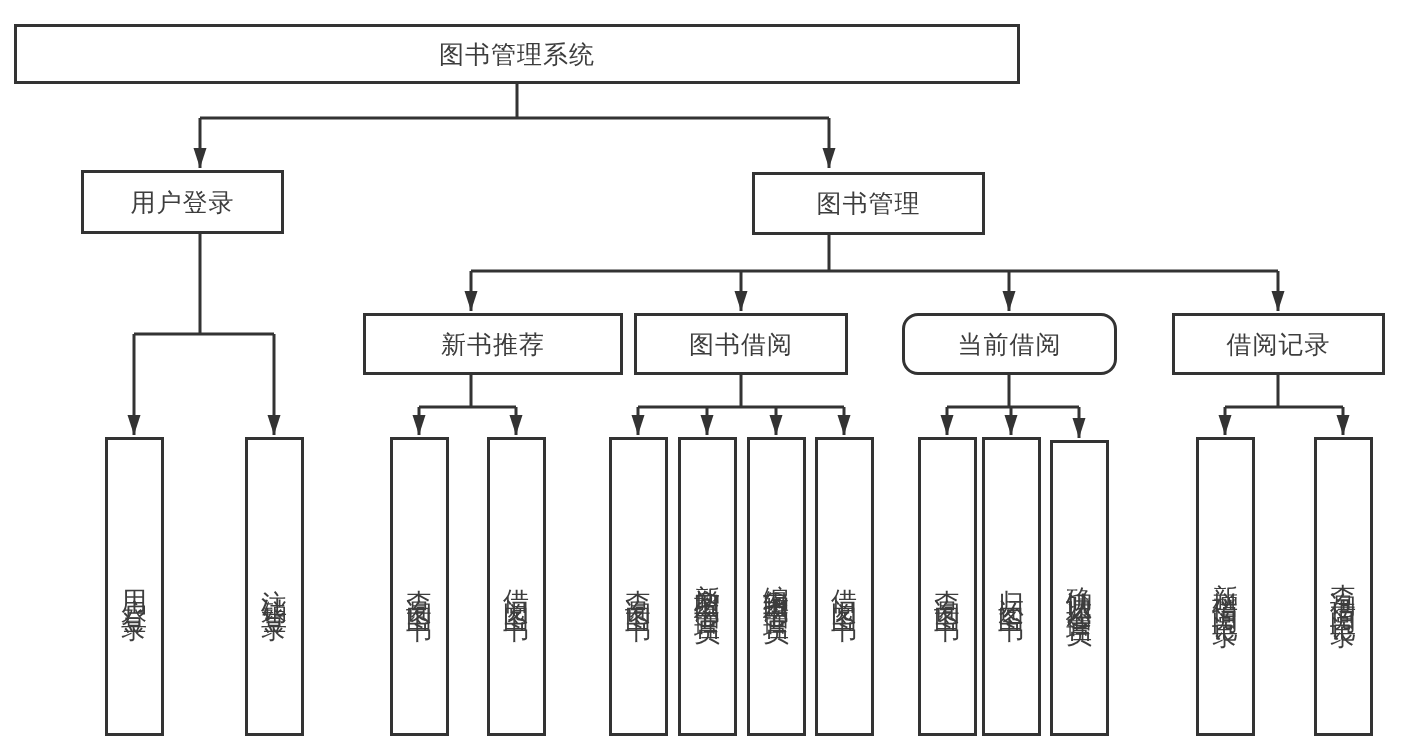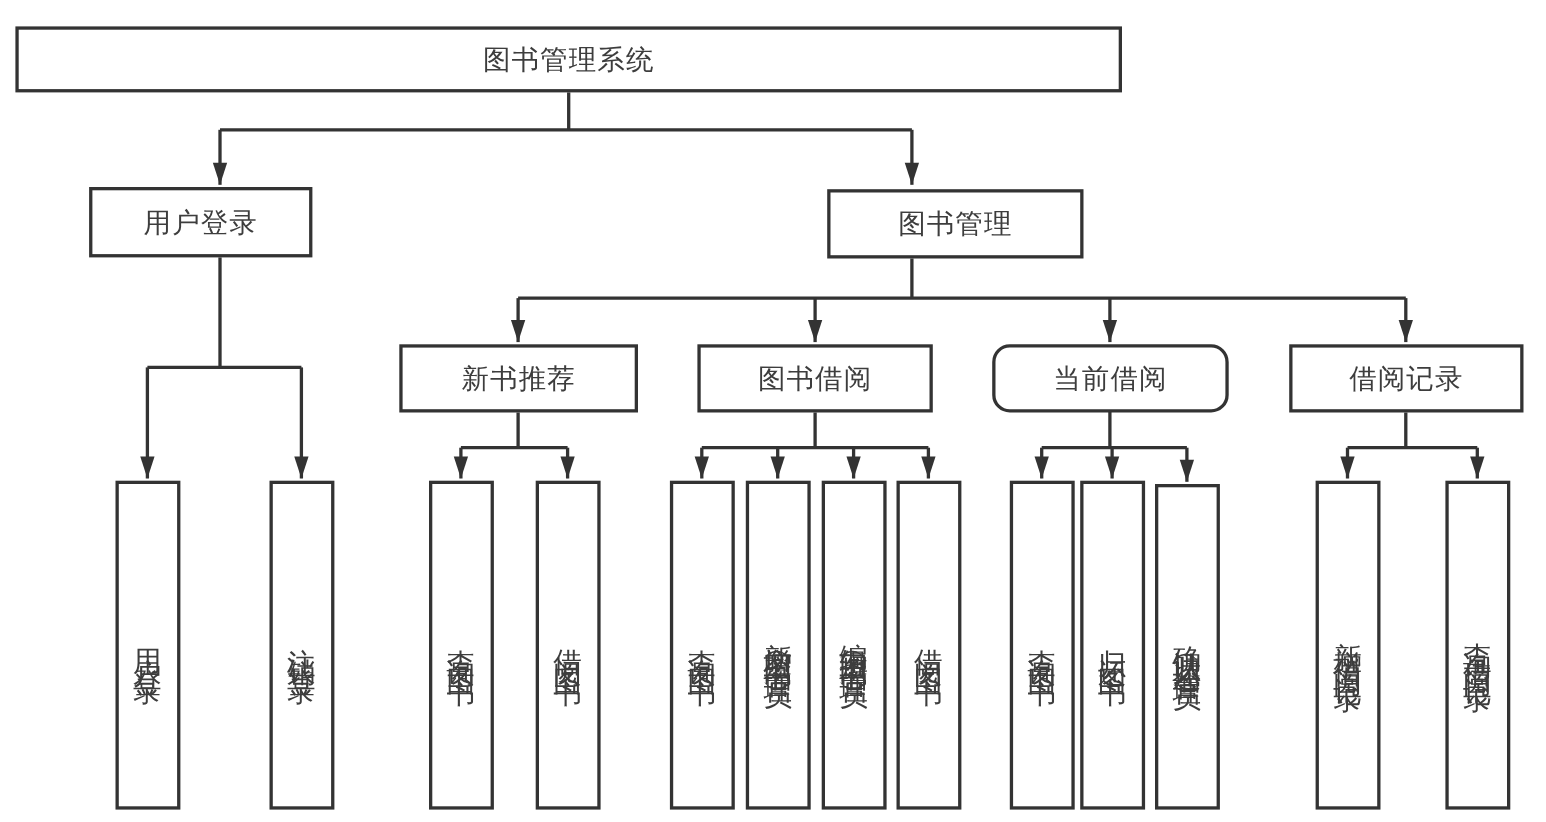--- a/index.html
+++ b/index.html
@@ -109,21 +109,21 @@
     <span>图书管理系统</span>
   </div>
 
   <div class="node" style="left:81px; top:170px; width:203px; height:64px;">
     <span>用户登录</span>
   </div>
   <div class="node" style="left:712px; top:172px; width:233px; height:63px;margin-left:40px;">
     <span>图书管理</span>
   </div>
 
-  <div class="node" style="left:363px; top:313px; width:217px; height:62px;">
+  <div class="node" style="left:363px; top:313px; width:260px; height:62px;">
     <span>新书推荐</span>
   </div>
   <div class="node" style="left:634px; top:313px; width:214px; height:62px;">
     <span>图书借阅</span>
   </div>
   <div class="node" style="left:902px; top:313px; width:215px; height:62px;border-radius:16px;">
     <span>当前借阅</span>
   </div>
   <div class="node" style="left:1172px; top:313px; width:213px; height:62px;">
     <span>借阅记录</span>

